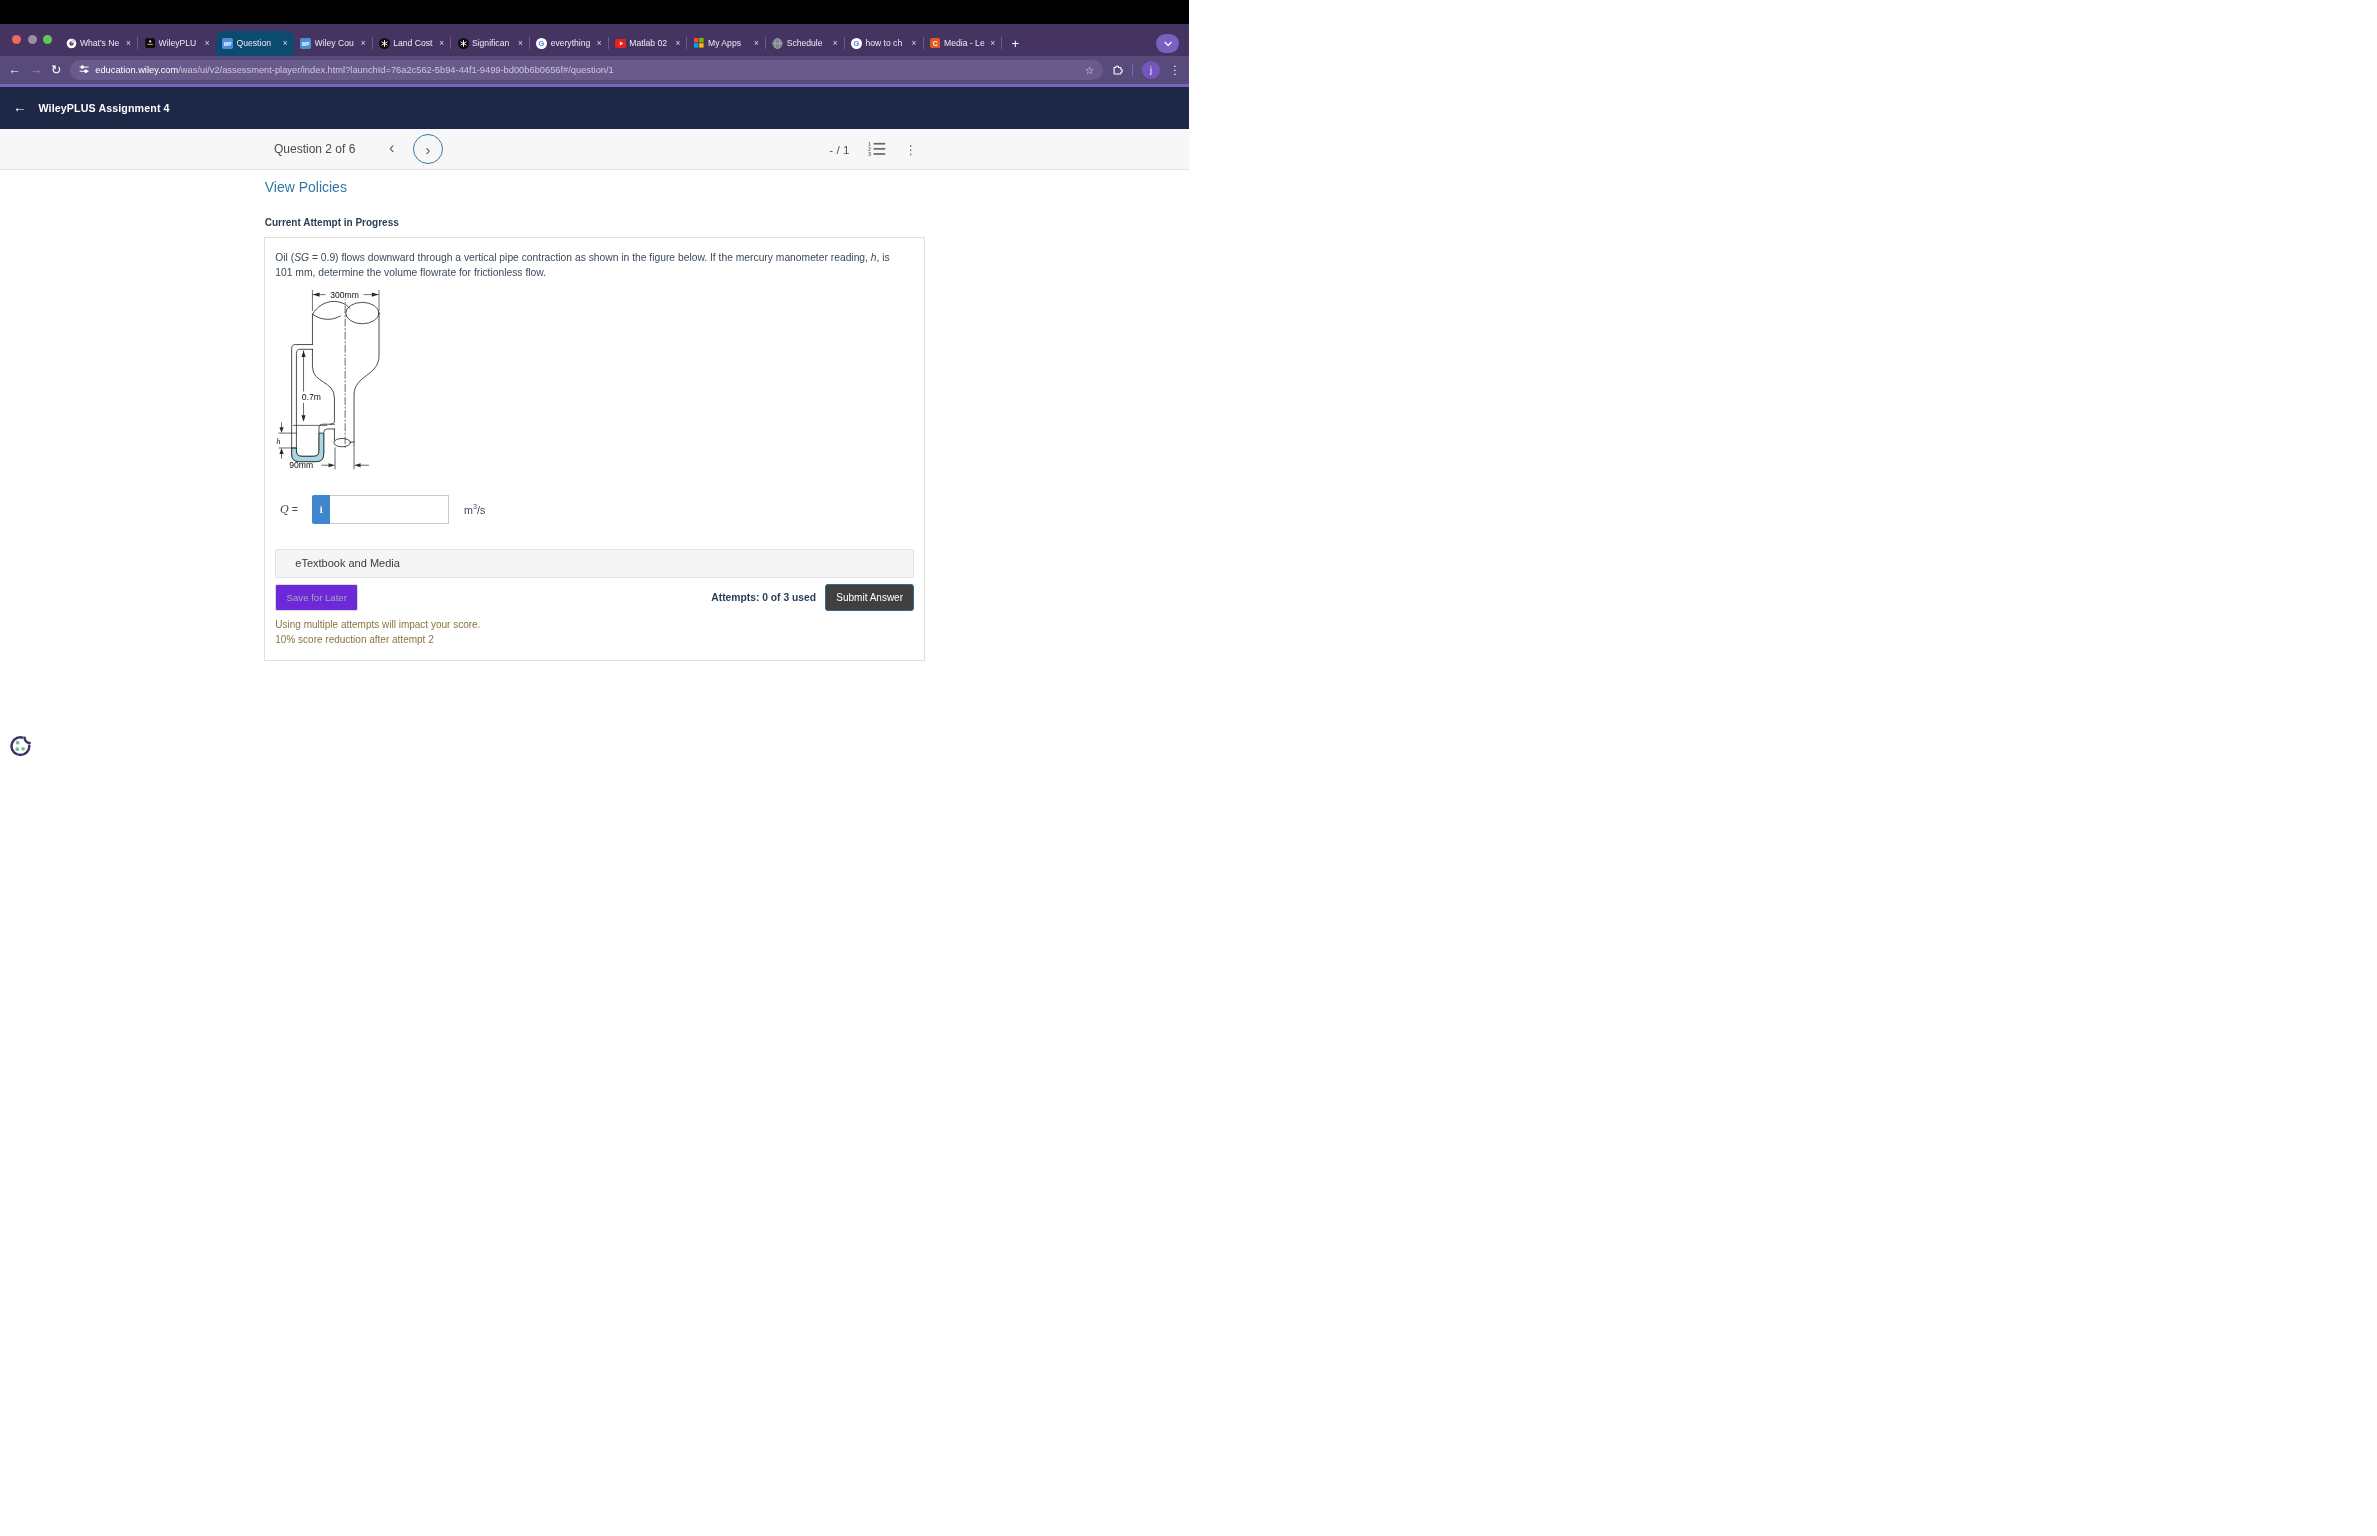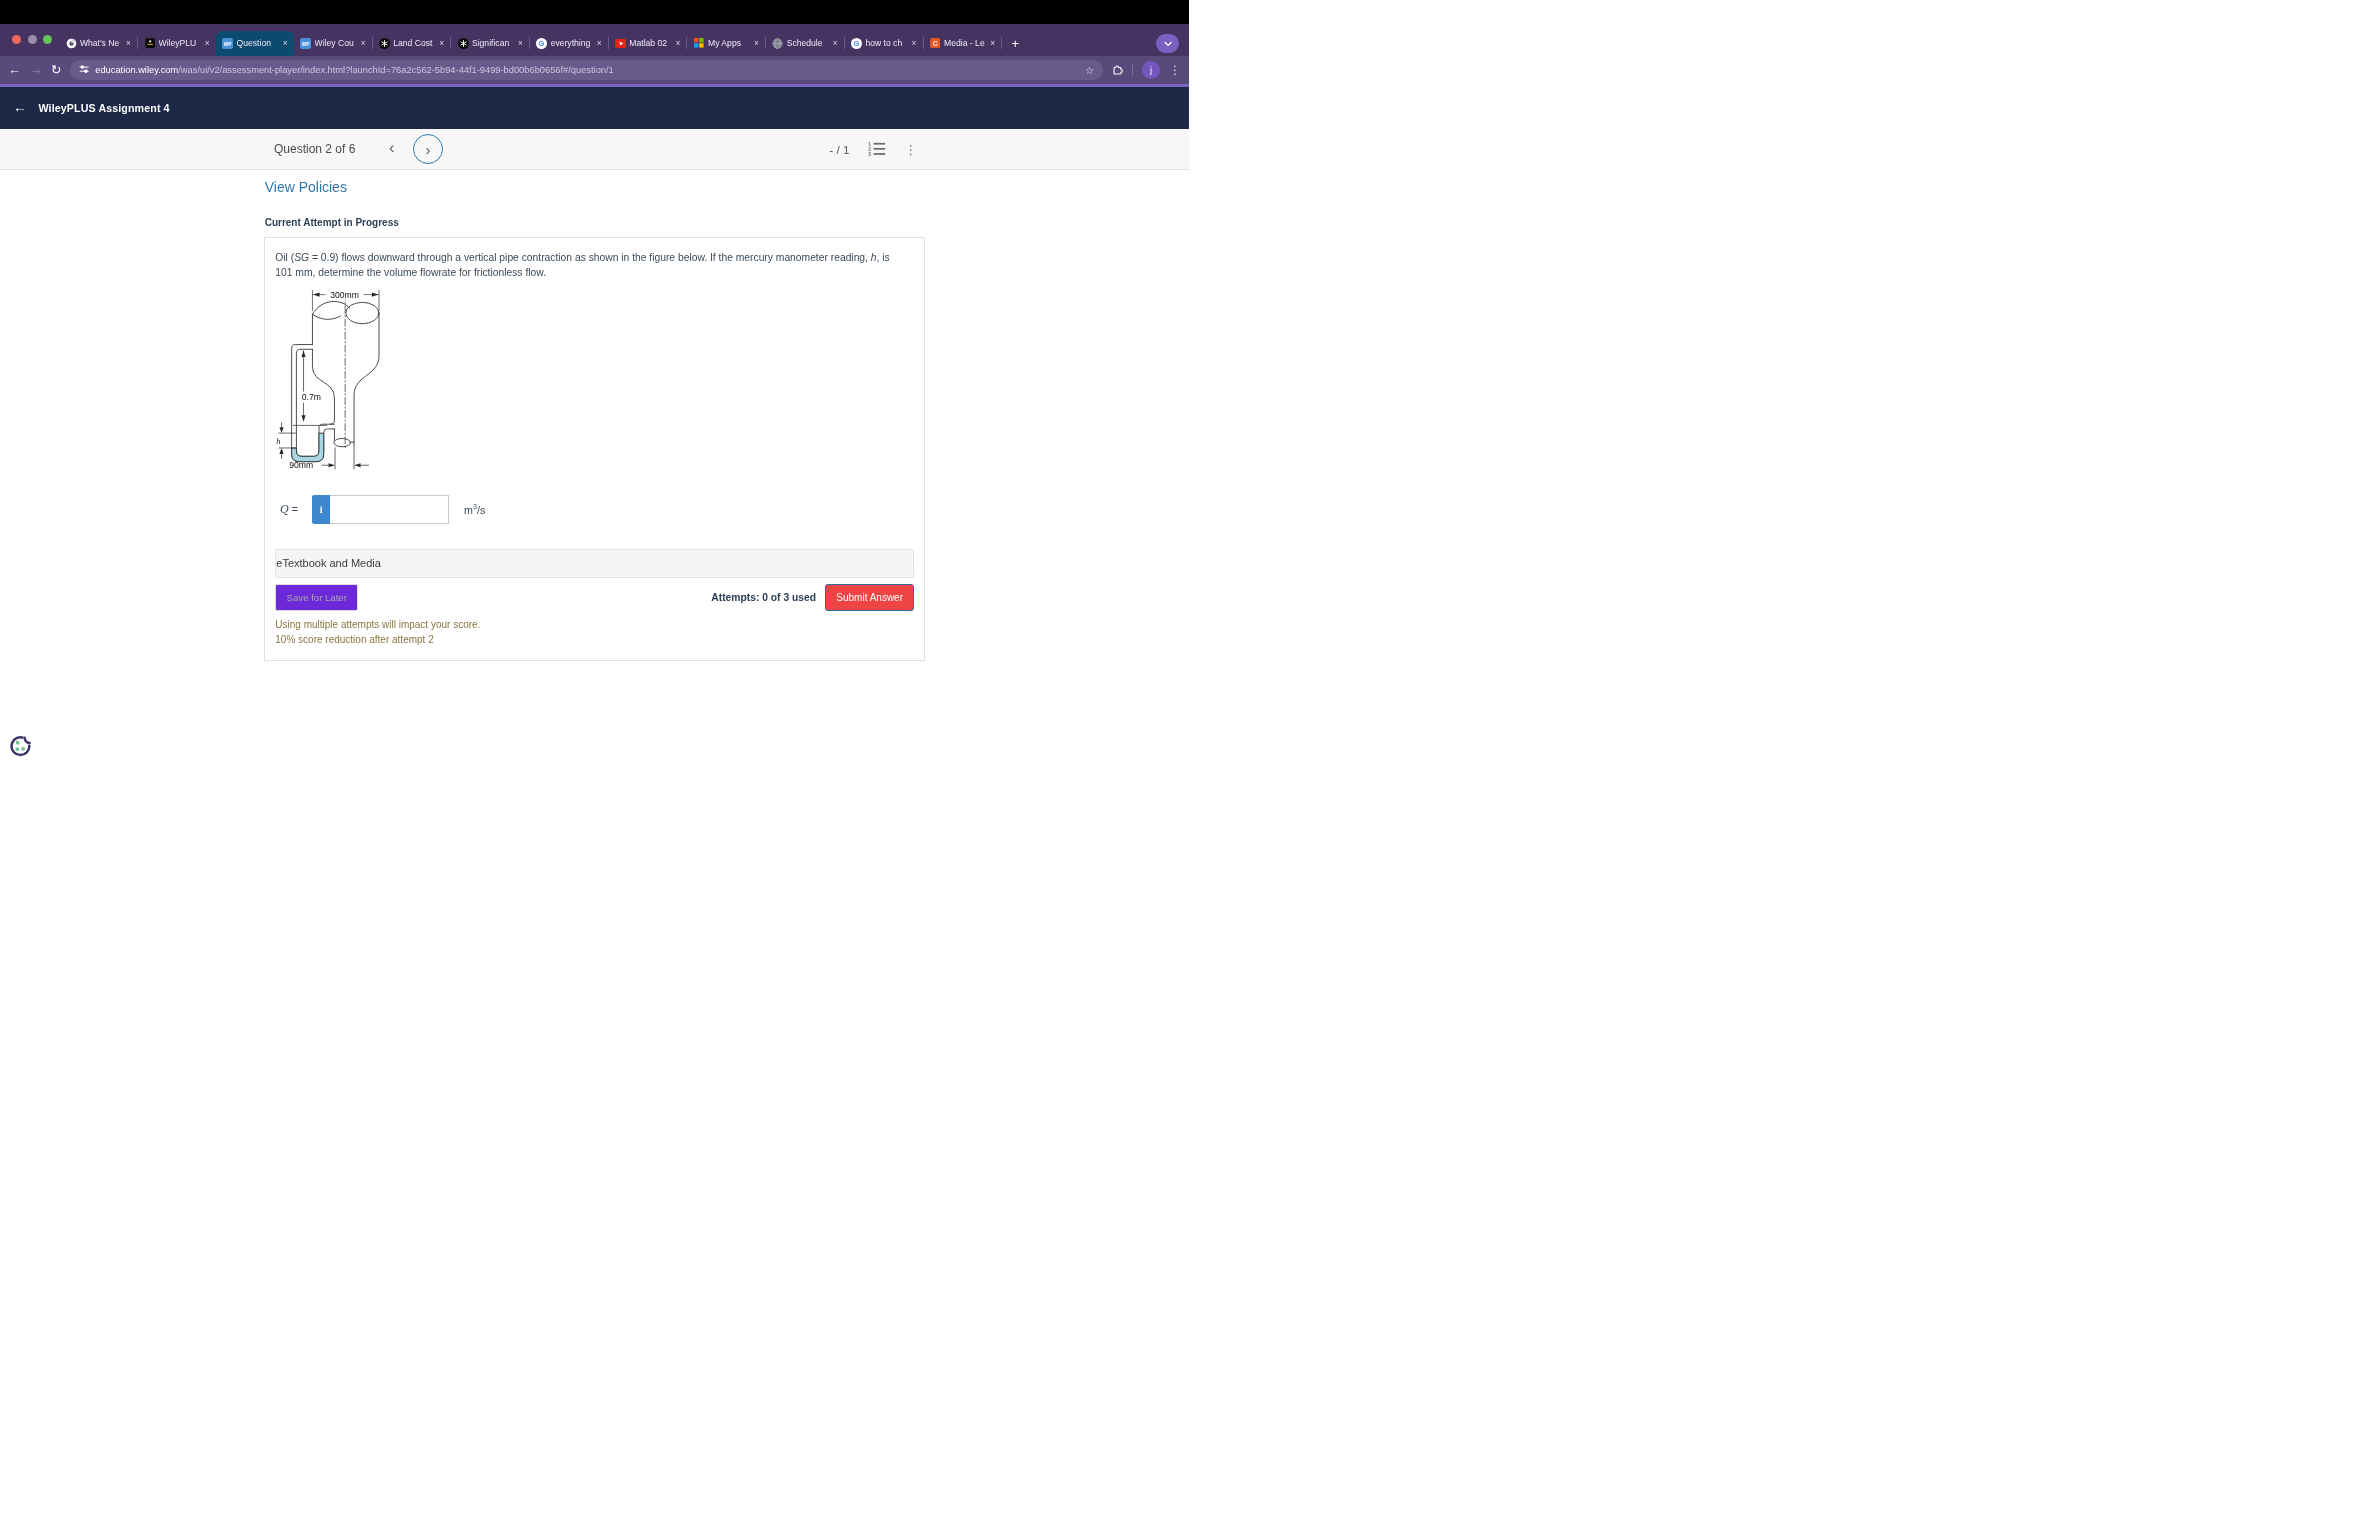--- a/index.html
+++ b/index.html
@@ -67,25 +67,25 @@
   .qlabel { font-size:10.7px; color:#3b4a5a; width:32px; }
   .qlabel .qi { font-family:"DejaVu Serif", serif; font-style:italic; }
   .ibtn { width:18px; height:29px; background:#3e86ce; border:none; border-radius:2.1px 0 0 2.1px; color:#fff;
           font-family:"Liberation Serif", serif; font-weight:700; font-size:10.3px; }
   .ansinput { width:119px; height:29px; border:0.7px solid #c9c9c9; border-left:none; background:#fff;
               font-size:10.3px; padding:0 5.5px; color:#333; }
   .unit { margin-left:15px; font-size:10.7px; color:#3b4a5a; }
   .unit sup { font-size:7.2px; }
 
   .etext { margin-top:25px; width:639px; height:29px; background:#f5f5f5; border:0.7px solid #e3e3e3; border-radius:2.1px;
-           display:flex; align-items:center; padding-left:0; font-size:11px; color:#3b3b3b; }
+           display:flex; align-items:center; padding-left:19px; font-size:11px; color:#3b3b3b; }
   .actions { display:flex; align-items:center; margin-top:6.9px; width:639px; }
   .savebtn { background:#6d28d9; border:0.7px solid #dcdcdc; border-radius:2.1px; color:#a6abaf; font-size:9.6px; padding:6.9px 10.3px; }
   .attempts { margin-left:auto; font-size:10.3px; font-weight:700; color:#2a3f55; }
-  .submitbtn { margin-left:9px; background:#ef4444; border:0.7px solid #2d6b94; border-radius:2.8px; color:#fff;
+  .submitbtn { margin-left:9px; background:#404040; border:0.7px solid #2d6b94; border-radius:2.8px; color:#fff;
                font-size:10px; padding:6.9px 10.3px; }
   .warnings { margin-top:6.2px; font-size:10px; color:#8a7540; line-height:15px; }
 
   .cookie { position:absolute; left:7.6px; top:733px; }
 </style>
 </head>
 <body>
 
 <div class="screen">
 

